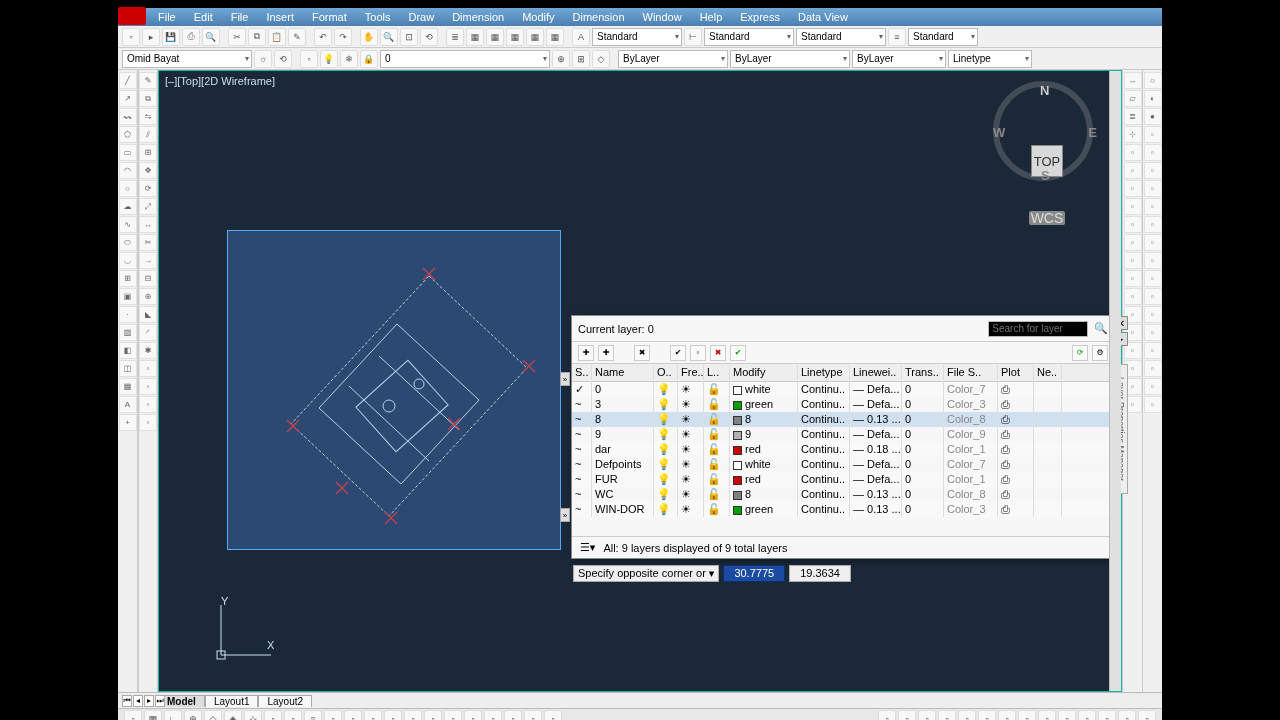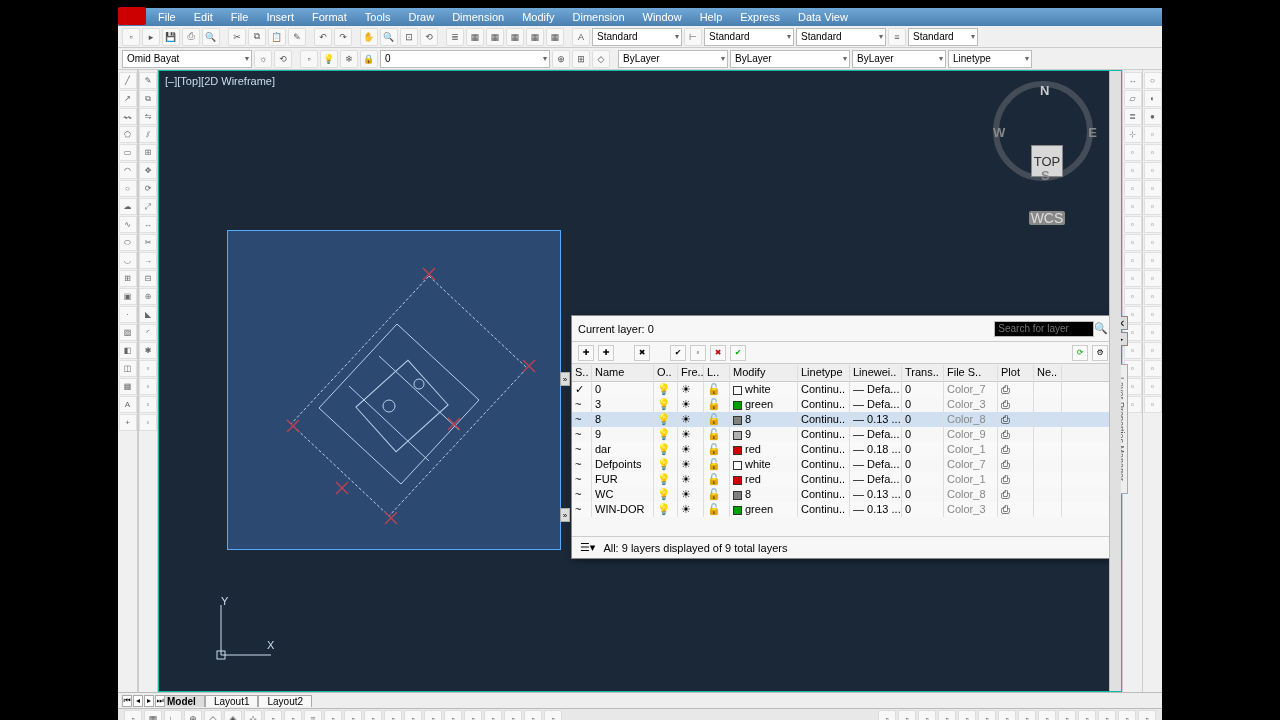--- a/index.html
+++ b/index.html
@@ -25,21 +25,21 @@
 .vc-ring { width: 100px; height: 100px; border: 6px solid #444c57; border-radius: 50%; position: absolute; left: 2px; top: 2px; }
 .vc-top { position: absolute; left: 40px; top: 38px; width: 32px; height: 32px; background: #d8d8d8; border: 1px solid #888; font-size: 13px; display: flex; align-items: center; justify-content: center; color: #333; margin-top: 28px; }
 .vc-n { position: absolute; left: 49px; top: 4px; color: #ccc; font-size: 13px; font-weight: bold;}
 .vc-s { position: absolute; left: 50px; bottom: 6px; color: #888; font-size: 13px; font-weight: bold;}
 .vc-e { position: absolute; right: 4px; top: 46px; color: #888; font-size: 13px; font-weight: bold;}
 .vc-w { position: absolute; left: 2px; top: 46px; color: #888; font-size: 13px; font-weight: bold;}
 .wcs { position: absolute; right: 56px; top: 140px; width: 36px; height: 14px; background: #888; border-radius: 2px; font-size: 14px; color: #ddd; display: flex; align-items: center; justify-content: center; }
 .ucs { position: absolute; left: 58px; bottom: 40px; color: #cde; font-size: 11px; }
 .ucs .ax { position: absolute; }
 .panel { position: absolute; left: 412px; top: 244px; width: 544px; height: 244px; background: #f7f7f7; border: 1px solid #888; box-shadow: 2px 2px 6px rgba(0,0,0,0.4); display: flex; flex-direction: column; }
-.panel-hdr { height: 26px; display: flex; align-items: center; padding: 0 6px; border-bottom: 1px solid #ccc; font-size: 11px; }
+.panel-hdr { height: 26px; display: flex; align-items: center; padding: 0 6px; border-bottom: 1px solid #ccc; font-size: 11px; gap: 6px; }
 .panel-hdr .srch { margin-left: auto; width: 100px; height: 16px; border: 1px solid #bbb; font-size: 10px; padding: 0 3px; color: #888; background: #000000; }
 .panel-tb { height: 22px; display: flex; align-items: center; gap: 4px; padding: 0 6px; border-bottom: 1px solid #ccc; }
 .pbtn { width: 16px; height: 16px; border: 1px solid #ccc; background: #fafafa; font-size: 8px; display: flex; align-items: center; justify-content: center; cursor: pointer; }
 .panel-table { flex: 1; overflow: hidden; font-size: 11px; position: relative; }
 .thdr { display: flex; background: #eee; border-bottom: 1px solid #ccc; height: 18px; align-items: center; }
 .thdr div, .trow div { border-right: 1px solid #ddd; padding: 0 3px; overflow: hidden; white-space: nowrap; height: 15px; line-height: 15px; }
 .c-s{width:20px}.c-n{width:62px}.c-o{width:24px}.c-f{width:26px}.c-l{width:26px}.c-c{width:68px}.c-lt{width:52px}.c-lw{width:52px}.c-tr{width:42px}.c-ps{width:54px}.c-pl{width:36px}.c-nw{width:28px}
 .trow { display: flex; height: 15px; align-items: center; }
 .trow:nth-child(odd){ background: #f9f9f9; }
 .trow.sel { background: #d0e0f0; }
@@ -401,20 +401,25 @@
                 <div class="c-nw"></div>
               </div>
             </div>
         </div>
         <div class="panel-ftr">
           <span>☰▾</span>
           <span>All: 9 layers displayed of 9 total layers</span>
         </div>
       </div>
 
+      <div class="cmdline">
+        <span class="lbl"><span>Specify opposite corner or</span> ▾</span>
+        <span class="val">30.7775</span>
+        <span class="val2">19.3634</span>
+      </div>
 
       <div class="scrollv"></div>
     </div>
 
     <div class="rtoolA">
       <div class="vbtn">↔</div>
       <div class="vbtn">▱</div>
       <div class="vbtn">≣</div>
       <div class="vbtn">⊹</div>
       <div class="vbtn">▫</div>

